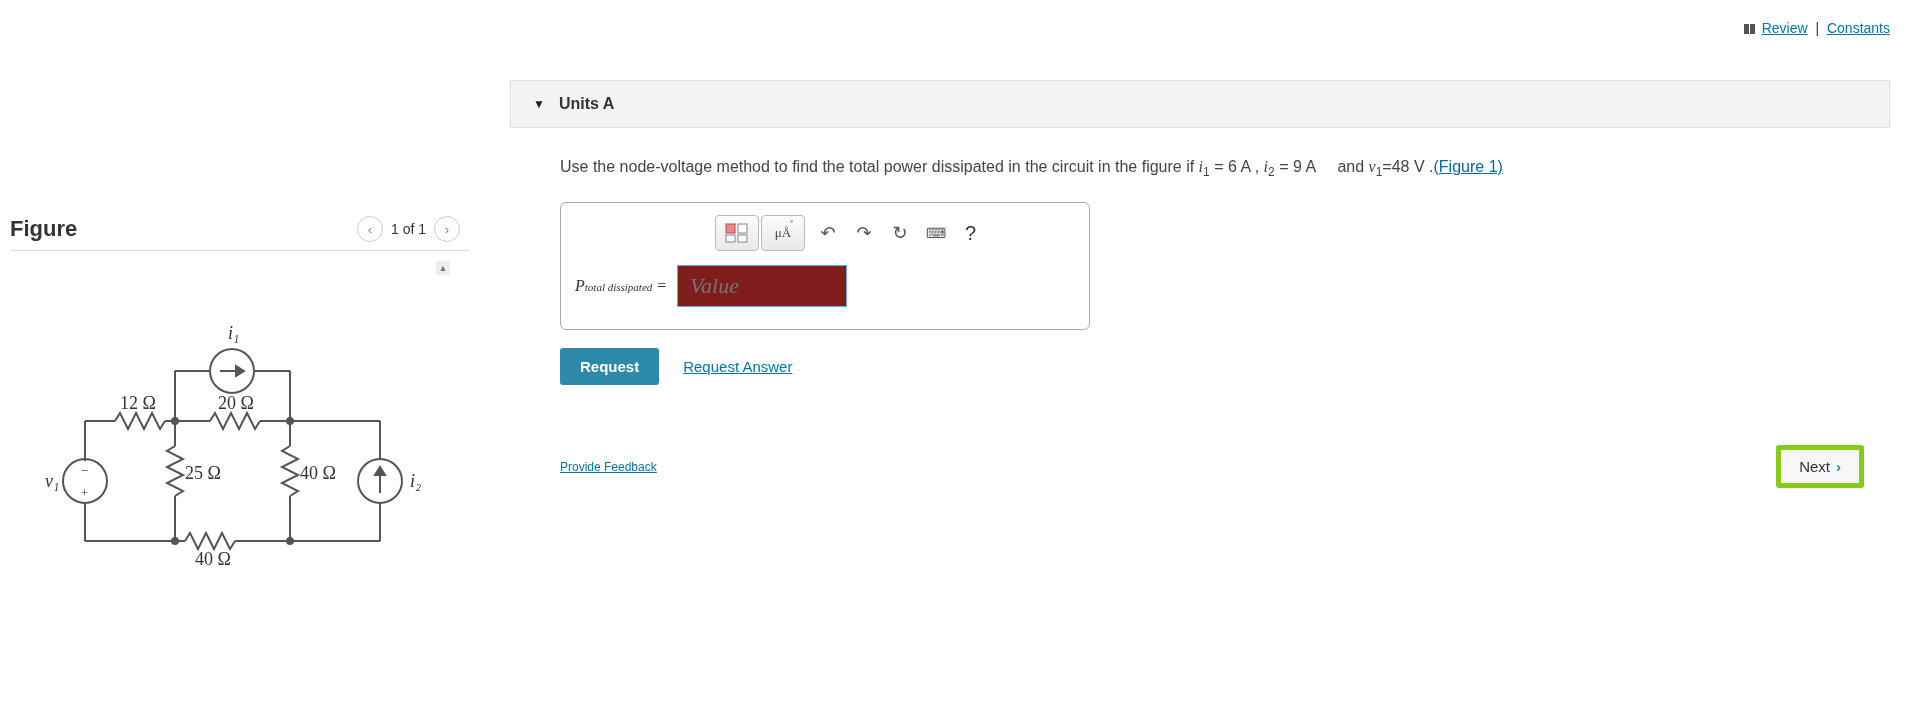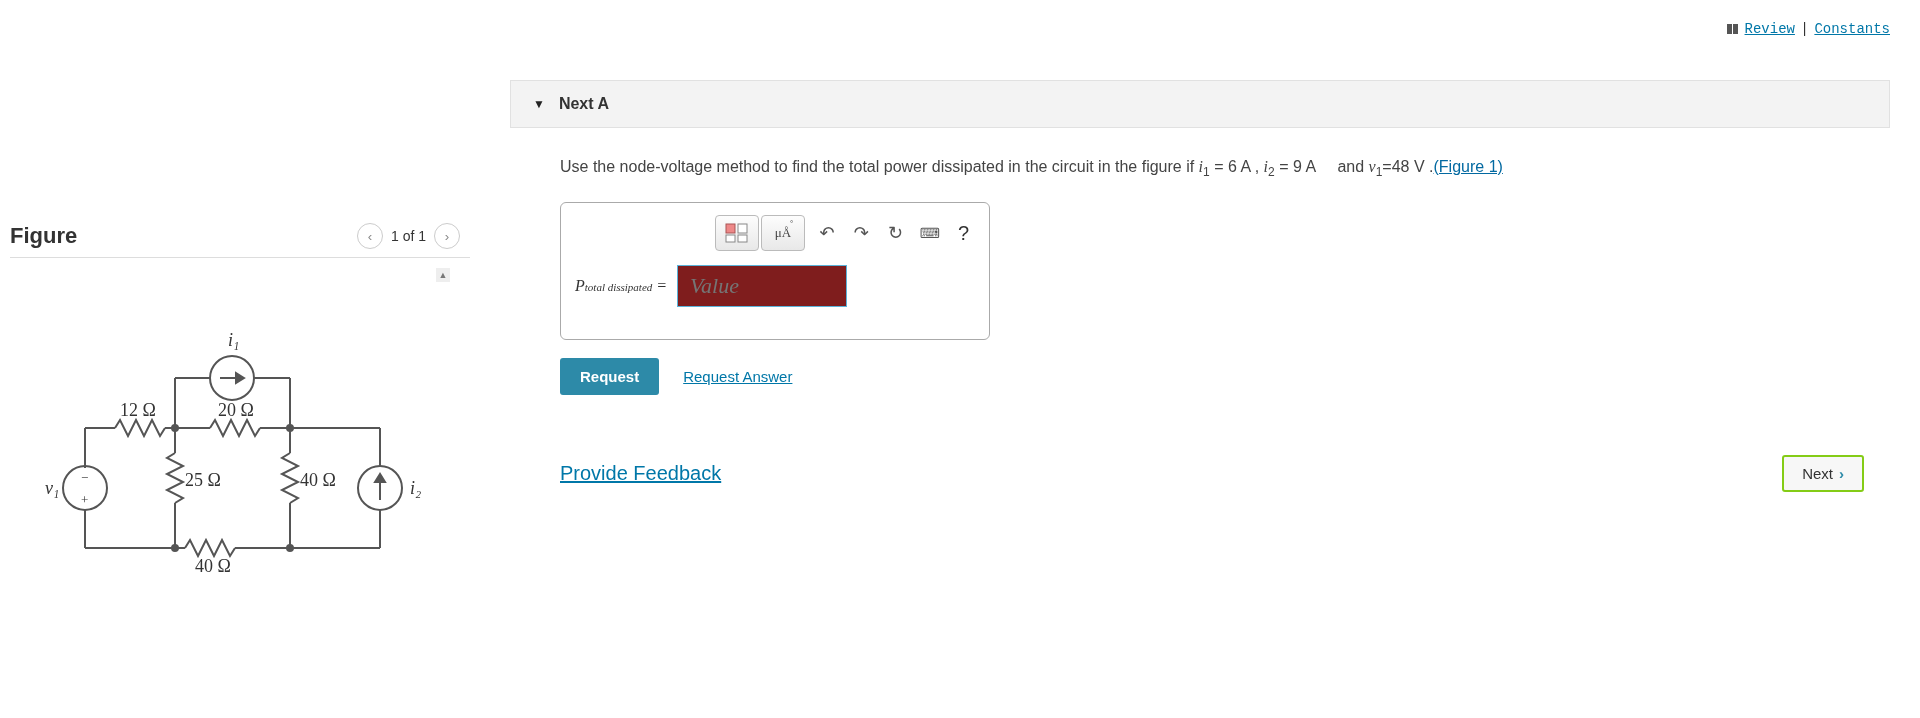--- a/index.html
+++ b/index.html
@@ -1,22 +1,22 @@
 <!DOCTYPE html>
 <html><head>
 <meta charset="utf-8">
 <style>
   * { box-sizing: border-box; margin: 0; padding: 0; }
   body { font-family: Arial, Helvetica, sans-serif; font-size: 14px; color: #333; background: #fff; width: 1920px; height: 718px; position: relative; }
   .container { display: flex; width: 100%; height: 100%; }
-  .left-panel { width: 480px; padding: 23px 10px 20px 10px; position: relative; }
+  .left-panel { width: 480px; padding: 16px 10px 20px 10px; position: relative; }
   .right-panel { flex: 1; padding: 20px 30px 20px 30px; position: relative; }
 
   .top-links { position: absolute; top: 20px; right: 30px; font-size: 14px; }
-  .top-links a { color: #0077a8; text-decoration: underline; font-family: Liberation Mono, monospace; }
+  .top-links a { color: #0077a8; text-decoration: underline; }
   .top-links .sep { color: #333; margin: 0 4px; }
   .square-icon { display:inline-block; vertical-align:middle; margin-right:6px;}
   .square-icon span{ display:inline-block;width:5px;height:10px;background:#555;margin-right:1px;}
 
   .figure-header { display: flex; align-items: center; justify-content: space-between; margin-top: 200px; padding: 0 10px 8px 0; }
   .figure-title { font-size: 22px; font-weight: bold; color: #333; }
   .figure-nav { display: flex; align-items: center; gap: 8px; font-size: 14px; color: #333; }
   .nav-btn { width: 26px; height: 26px; border: 1px solid #ccc; border-radius: 50%; background: #fff; display: flex; align-items: center; justify-content: center; color: #888; cursor: pointer; }
   .figure-hr { border: none; border-top: 1px solid #ddd; margin: 0 0 10px 0; }
 
@@ -31,40 +31,40 @@
   .part-header .caret { font-size: 12px; color: #222; }
   .part-title { font-weight: bold; font-size: 16px; }
 
   .question-body { padding: 26px 22px 0 50px; }
   .question-text { font-size: 16px; color: #444; line-height: 1.6; }
   .question-text a { color: #0369a1; text-decoration: underline; }
   .instruction { font-weight: bold; font-size: 15px; margin-top: 10px; color: #222; }
   .sub { font-size: 0.75em; vertical-align: sub; }
   .ital { font-style: italic; font-family: 'Times New Roman', serif; }
 
-  .answer-area { margin-top: 20px; border: 1px solid #aaa; border-radius: 6px; width: 430px; padding: 12px 14px 32px 14px; background: #fff; }
+  .answer-area { margin-top: 20px; border: 1px solid #aaa; border-radius: 6px; width: 530px; padding: 12px 14px 22px 14px; background: #fff; }
   .toolbar { display: flex; align-items: center; gap: 10px; margin-left: 140px; margin-bottom: 14px; }
   .tool-grp { display:flex; gap:2px;}
   .tool-btn { width: 40px; height: 36px; background: linear-gradient(#fdfdfd,#e8e8e8); border:1px solid #bbb; border-radius:4px; display:flex;align-items:center;justify-content:center; font-size:13px; color:#444;}
   .tool-btn.big{ width:44px;}
   .tool-icon-btn { width:26px; height:26px; background:none;border:none; color:#555; font-size:18px; cursor:pointer;}
   .tool-help{ font-size:20px; color:#333; padding:0 6px; cursor:pointer;}
 
   .answer-row { display:flex; align-items:center; gap:10px; }
   .answer-label { font-family:'Times New Roman',serif; font-style:italic; font-size:16px; color:#333; }
   .answer-input, .units-input { height: 42px; border:1px solid #5bb3d9; font-family:'Times New Roman',serif; font-style:italic; font-size:22px; color:#aaa; padding:0 12px; background:#7f1d1d;}
   .answer-input{ width:170px;} .units-input{ width:170px;}
 
   .submit-row { margin-top: 18px; display:flex; align-items:center; gap:24px;}
   .submit-btn { background:#2d8aa8; color:#fff; border:none; padding:10px 20px; font-size:15px; font-weight:bold; border-radius:3px; cursor:pointer;}
   .link-action{ color:#0077a8; text-decoration:underline; font-weight:normal; font-size:15px; cursor:pointer;}
 
   .bottom-row { margin-top: 60px; display:flex; justify-content:space-between; align-items:center; padding-right:4px;}
-  .provide-link { color:#0077a8; text-decoration:underline; font-size:20px;}
-  .next-btn { border:2px solid #84cc16; background:#f7f7f7; padding:8px 18px; font-size:15px; color:#333; border-radius:3px; cursor:pointer; display:flex;align-items:center;gap:6px;}
+  .provide-link { color:#0077a8; text-decoration:underline; font-size:12px;}
+  .next-btn { border:5px solid #84cc16; background:#f7f7f7; padding:8px 18px; font-size:15px; color:#333; border-radius:3px; cursor:pointer; display:flex;align-items:center;gap:6px;}
   .next-btn .chev{ color:#2d8aa8; font-weight:bold;}
 </style>
 </head>
 <body>
 
 <div class="container">
   <div class="left-panel">
     <div class="figure-header">
       <div class="figure-title">Figure</div>
       <div class="figure-nav">
@@ -146,21 +146,21 @@
 
   <div class="right-panel">
     <div class="top-links">
       <span class="square-icon"><span></span><span></span></span><a href="#">Review</a>
       <span class="sep">|</span>
       <a href="#">Constants</a>
     </div>
 
     <div class="part-header">
       <span class="caret">▼</span>
-      <span class="part-title">Next A</span>
+      <span class="part-title">Units A</span>
     </div>
 
     <div class="question-body">
       <div class="question-text">
         <span>Use the node-voltage method to find the total power dissipated in the circuit in the figure if </span><span class="ital">i</span><span class="sub">1</span><span> = 6 A </span><span>, </span><span class="ital">i</span><span class="sub">2</span><span> = 9 A </span><span style="white-space:pre;">    and </span><span class="ital">v</span><span class="sub">1</span><span>=48 V .</span><a href="#">(Figure 1)</a>
       </div>
 
       <div class="answer-area">
         <div class="toolbar">
           <div class="tool-grp">

